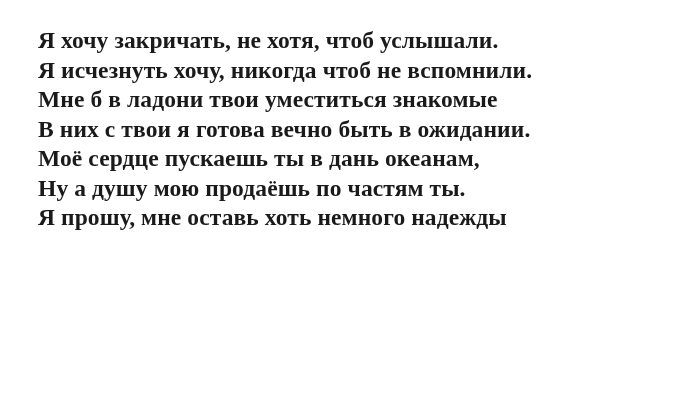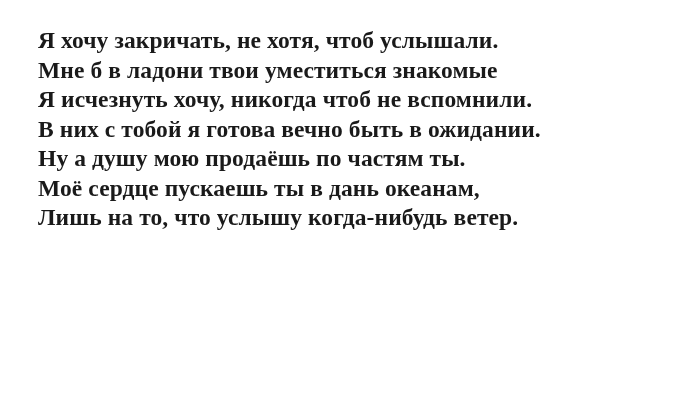--- a/index.html
+++ b/index.html
@@ -36,20 +36,20 @@
     letter-spacing: 0.1px;
     white-space: pre;
   }
 </style>
 </head>
 <body>
 
 <div id="poem-page">
   <div class="poem-body">
     <span class="poem-line">Я хочу закричать, не хотя, чтоб услышали.</span>
+    <span class="poem-line">Я исчезнуть хочу, никогда чтоб не вспомнили.</span>
     <span class="poem-line">Мне б в ладони твои уместиться знакомые</span>
-    <span class="poem-line">Я исчезнуть хочу, никогда чтоб не вспомнили.</span>
-    <span class="poem-line">В них с тобой я готова вечно быть в ожидании.</span>
+    <span class="poem-line">В них с твои я готова вечно быть в ожидании.</span>
+    <span class="poem-line">Моё сердце пускаешь ты в дань океанам,</span>
     <span class="poem-line">Ну а душу мою продаёшь по частям ты.</span>
-    <span class="poem-line">Моё сердце пускаешь ты в дань океанам,</span>
-    <span class="poem-line">Лишь на то, что услышу когда-нибудь ветер.</span>
+    <span class="poem-line">Я прошу, мне оставь хоть немного надежды</span>
   </div>
 </div>
 
 </body></html>

